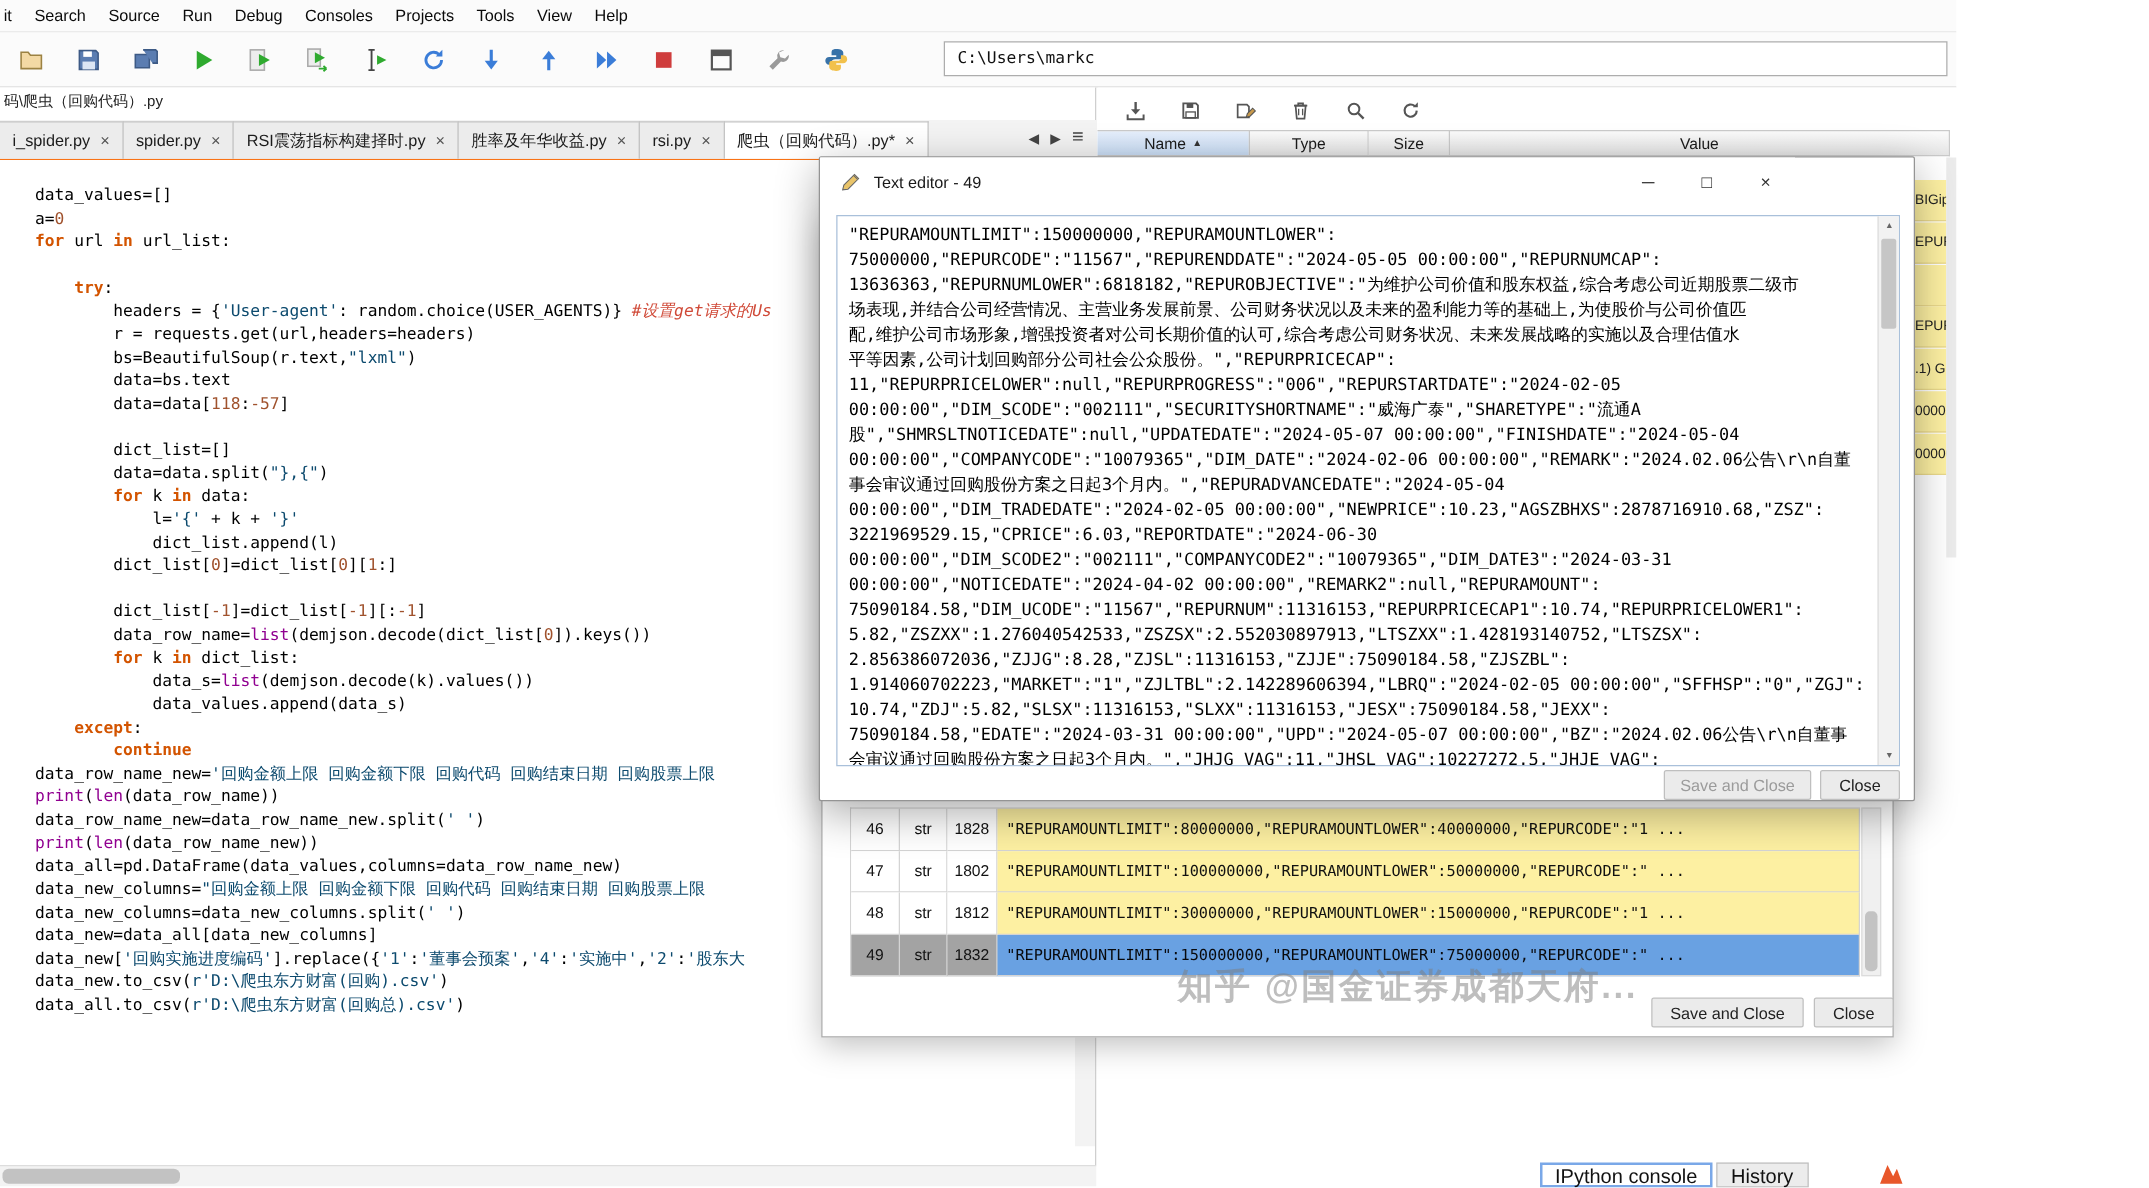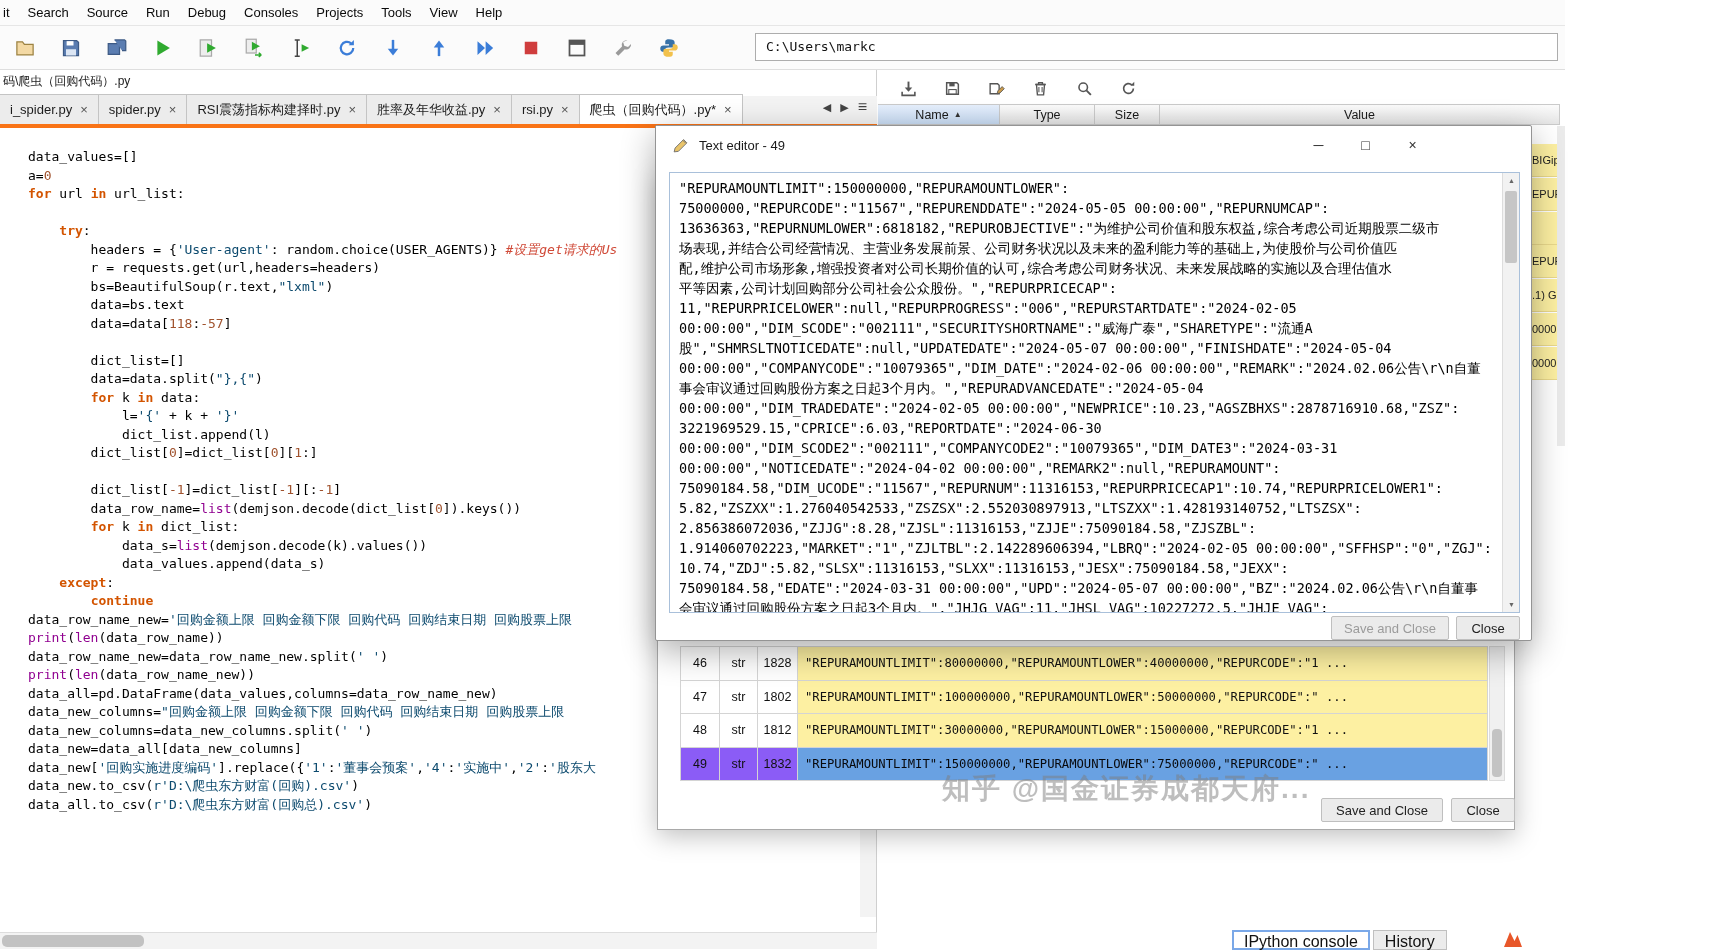--- a/index.html
+++ b/index.html
@@ -12,21 +12,21 @@
   .menu-item{padding:0 9px;cursor:default}
   .menu-item:first-child{padding-left:3px}
   .toolbar{position:absolute;left:0;top:26px;width:1565px;height:44px;background:#fbfbfb;border-bottom:1px solid #dedede;display:flex;align-items:center;gap:20px;padding-left:12px}
   .tool-btn{width:26px;height:26px;display:flex;align-items:center;justify-content:center}
   .tool-btn svg{width:20px;height:20px}
   .cwd{position:absolute;left:755px;top:33px;width:803px;height:28px;border:1px solid #adadad;background:#fff;font-family:"DejaVu Sans Mono",monospace;font-size:13px;line-height:26px;padding-left:10px;color:#111;z-index:2}
 
   
   .editor{position:absolute;left:0;top:70px;width:877px;height:862px;background:#fff;border-right:1px solid #cfcfcf}
   .crumb{position:absolute;left:3px;top:3px;font-size:12px;color:#222}
-  .tabbar{position:absolute;left:0;top:26px;height:32px;width:877px;display:flex;align-items:flex-end;background:#f3f3f3;border-bottom:4px solid #f97316}
+  .tabbar{position:absolute;left:0;top:26px;height:32px;width:877px;display:flex;align-items:flex-end;background:#f3f3f3;border-bottom:1px solid #f97316}
   .tab{height:30px;display:flex;align-items:center;gap:8px;padding:0 10px;border:1px solid #c4c4c4;border-bottom:none;margin-left:-1px;background:#ececec;font-size:13px;color:#1c1c1c;white-space:nowrap}
   .tab.active{background:#fff}
   .tab-close{color:#555;font-size:13px}
   .tab-aux{margin-left:auto;display:flex;gap:9px;padding:0 10px 8px 0;color:#444;font-size:11px;align-items:center}
   .aux-btn{cursor:default}
   .code{position:absolute;left:0;top:58px;width:859px;height:789px;overflow:hidden;padding:20px 0 0 28px;font-family:"DejaVu Sans Mono",monospace;font-size:13px;line-height:18.5px;color:#000}
   .code-line{white-space:pre;min-height:18.5px}
   .tok-k{color:#d35400;font-weight:bold}
   .tok-s{color:#0c4a6e}
   .tok-c{color:#d04a38;font-style:italic}
@@ -50,21 +50,21 @@
   .edge{position:absolute;left:654px;top:74px;width:25px}
   .edge-cell{position:absolute;left:0;width:25px;height:33px;background:#fdf0a2;border-bottom:1px solid #ead98c;font-size:11px;line-height:33px;overflow:hidden;white-space:nowrap;color:#222}
   .rp-vscroll{position:absolute;left:679px;top:56px;width:8px;height:320px;background:#ebebeb}
 
   
   .dlg-value{position:absolute;left:657px;top:172px;width:858px;height:658px;background:#fff;border:1px solid #a9a9a9;box-shadow:0 6px 24px rgba(0,0,0,.25);z-index:5}
   .vrows{position:absolute;left:22px;top:473px;width:808px;border-top:1px solid #d4d4d4;border-left:1px solid #d4d4d4}
   .vrow{display:grid;grid-template-columns:39px 38px 40px 690px;height:33.6px;font-size:12.5px}
   .vc{border-right:1px solid #d4d4d4;border-bottom:1px solid #d4d4d4;display:flex;align-items:center;justify-content:center;background:#fff;overflow:hidden;white-space:nowrap;color:#111}
   .vc-value{justify-content:flex-start;padding-left:7px;background:#fdf0a2;font-family:"DejaVu Sans Mono",monospace;font-size:12.2px}
-  .vrow.sel .vc{background:#8b5cf6}
+  .vrow.sel .vc{background:#a3a3a3}
   .vrow.sel .vc-value{background:#69a1e2;color:#08090c}
   .v-scroll{position:absolute;left:831px;top:473px;width:16px;height:135px;background:#f0f0f0;border:1px solid #dcdcdc}
   .v-scroll .thumb{position:absolute;left:2px;bottom:3px;width:10px;height:48px;background:#c3c3c3;border-radius:4px}
   .dlg-btn{position:absolute;height:24px;border:1px solid #bfbfbf;background:#ebebeb;font-size:13px;color:#222;display:flex;align-items:center;justify-content:center;border-radius:2px;white-space:nowrap}
   .dlg-btn.disabled{color:#9b9b9b}
 
   
   .dlg-text{position:absolute;left:655px;top:125px;width:877px;height:516px;background:#fff;border:1px solid #949494;border-radius:2px;box-shadow:0 10px 34px rgba(0,0,0,.32);z-index:10}
   .dt-titlebar{position:absolute;left:0;top:0;width:780px;height:38px;display:flex;align-items:center;background:#fff}
   .dt-icon{margin-left:16px;width:17px;height:17px}

